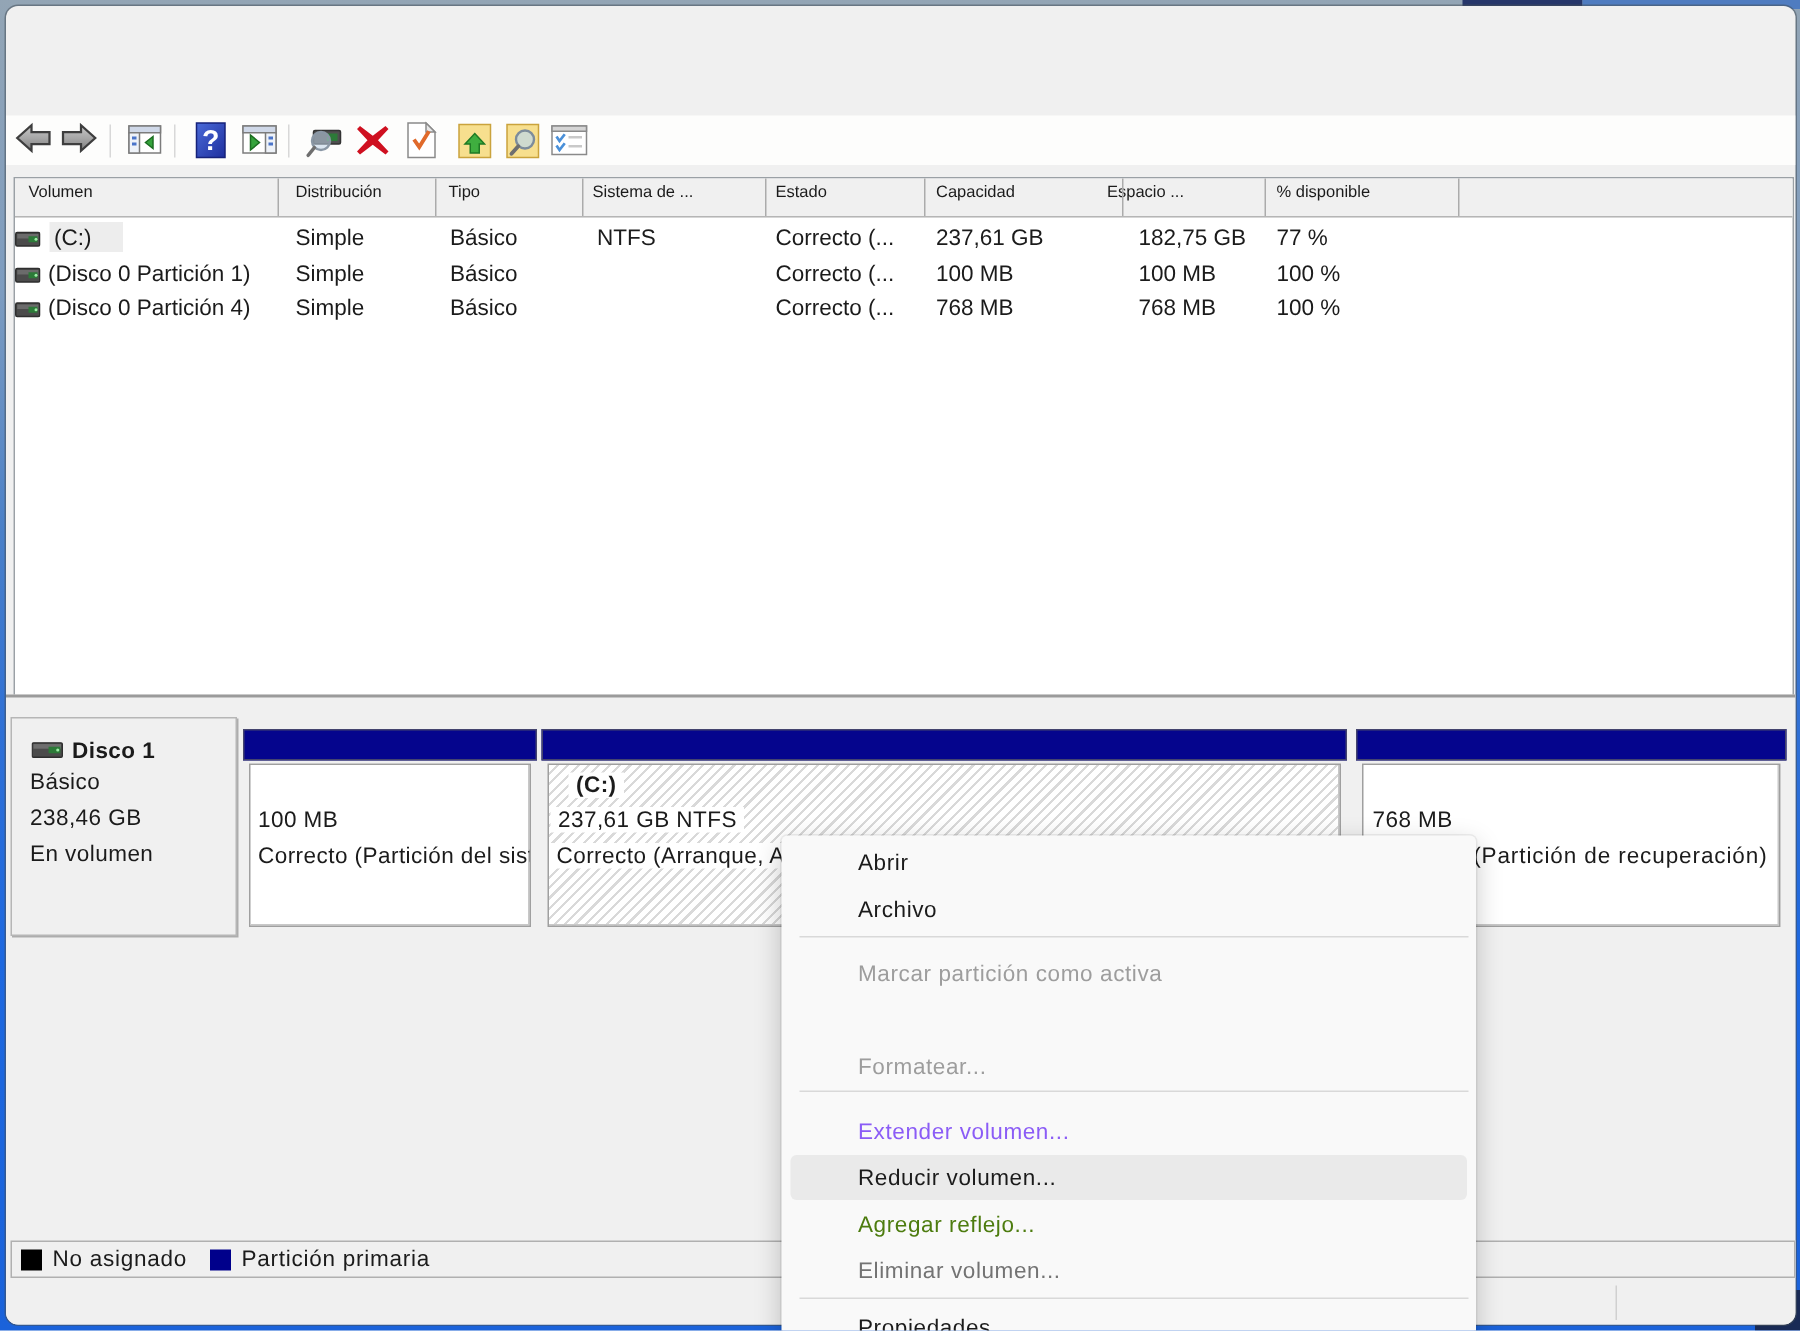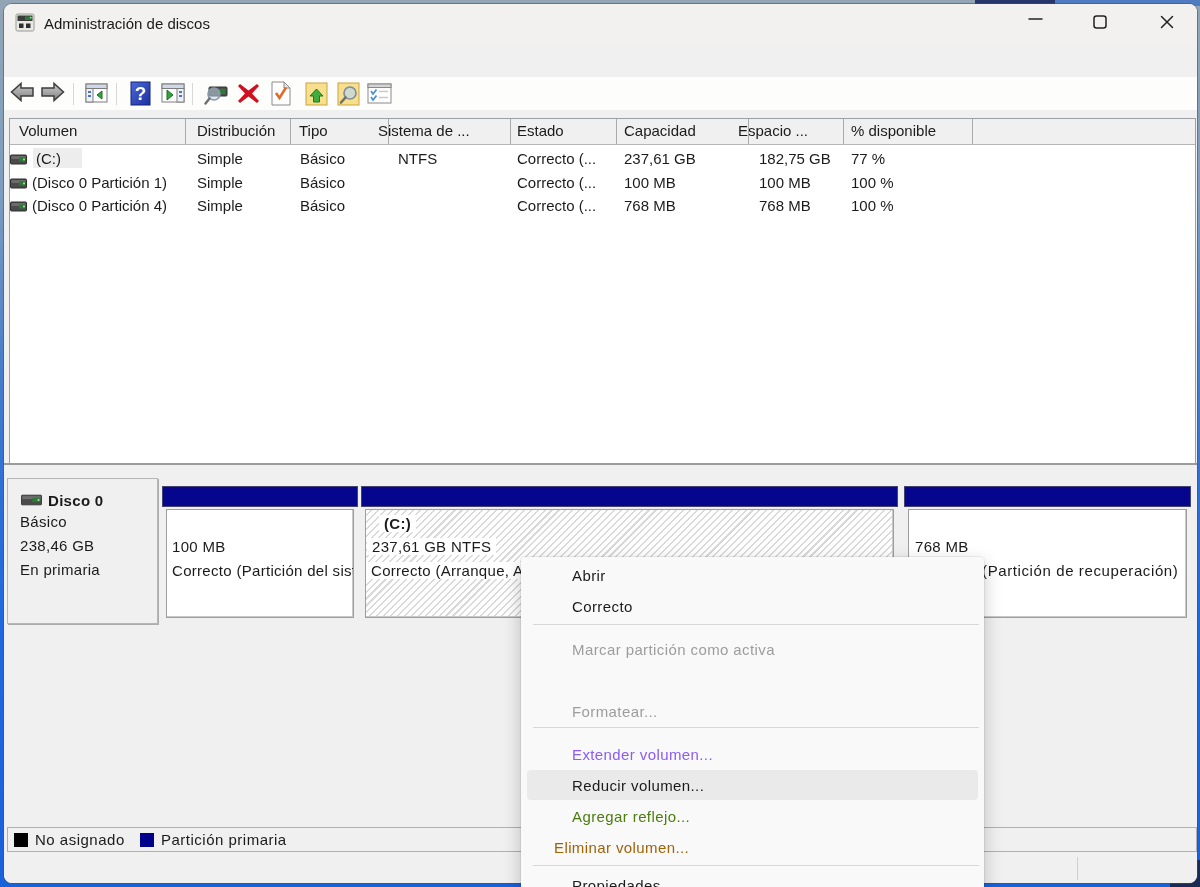--- a/index.html
+++ b/index.html
@@ -14,60 +14,40 @@
 #title{position:absolute;left:40px;top:11px;font-size:15px;color:#191919;}
 
 #menubar{position:absolute;left:0;top:41px;width:100%;height:31px;background:#f9f8f6;border-bottom:1px solid #e3e3e3;}
 #menubar span{position:absolute;top:4px;font-size:15px;}
 
 #toolbar{position:absolute;left:0;top:73px;width:100%;height:33px;background:#fdfdfc;}
 .tsep{position:absolute;top:6px;width:1px;height:22px;background:#d8d8d8;}
 
 #lv{position:absolute;left:5px;top:114px;width:1185px;height:345px;background:#fff;border:1px solid #9aa0a5;border-left:1px solid #9aa0a5;}
 #lvhead{position:absolute;left:0;top:0;width:100%;height:25px;background:#f0f0f0;border-bottom:1px solid #b5b5b5;}
-#lvhead span{position:absolute;top:3px;font-size:15px;color:#1b1b1b;white-space:nowrap;}
+#lvhead span{position:absolute;top:3px;font-size:11px;color:#1b1b1b;white-space:nowrap;}
 .hsep{position:absolute;top:0;width:1px;height:25px;background:#ababab;}
 .cell{position:absolute;font-size:15px;white-space:nowrap;}
 .drive{position:absolute;width:17px;height:11px;}
 
 #graph{position:absolute;left:0;top:459px;width:100%;height:420px;background:#f0f0f0;border-top:2px solid #9b9b9b;}
 #dpanel{position:absolute;left:3px;top:13px;width:149px;height:144px;background:#f0f0f0;border:1px solid #b6b6b6;box-shadow:1px 1px 0 #adadad;}
 .pt{position:absolute;background:#fff;border:1px solid #9f9f9f;overflow:hidden;box-shadow:inset -1px -1px 0 #c8c8c8;}
 .pbar{position:absolute;top:21px;height:21px;background:#05058d;border:1px solid #44446e;box-sizing:border-box;}
 .ptxt{font-size:15px;white-space:nowrap;position:absolute;letter-spacing:0.3px;}
 #legend{position:absolute;left:3px;top:362px;width:1188px;height:23px;background:#f0f0f0;border:1px solid #b0b0b0;}
 .lsq{position:absolute;top:5px;width:14px;height:14px;}
 #status{position:absolute;left:0;top:389px;width:100%;height:29px;}
 </style></head>
 <body>
 <div id="deskpatch1" style="position:absolute;left:975px;top:0;width:80px;height:6px;background:#26366a"></div>
 <div id="deskpatch2" style="position:absolute;left:1055px;top:0;width:145px;height:6px;background:#4f7cc0"></div>
 <div id="deskpatch3" style="position:absolute;left:1170px;top:860px;width:30px;height:27px;background:#192a55"></div>
 <div id="win">
 
-  <div id="titlebar">
-    <svg class="abs" style="left:11px;top:8px" width="20" height="21" viewBox="0 0 20 21">
-      <rect x="1" y="2" width="18" height="17" rx="1.5" fill="#e8e8e4" stroke="#9a9a96"></rect>
-      <rect x="2.5" y="3.5" width="15" height="5.5" fill="#3c3c3a"></rect>
-      <rect x="10" y="4.5" width="6.5" height="3.5" fill="#2c7a38"></rect>
-      <circle cx="15.8" cy="5.6" r="0.9" fill="#8ef09a"></circle>
-      <rect x="4" y="11.5" width="4.5" height="4.5" fill="#2e2e2e"></rect>
-      <rect x="11" y="11.5" width="4.5" height="4.5" fill="#2e2e2e"></rect>
-    </svg>
-    <span id="title">Administración de discos</span>
-    <svg class="abs" style="left:1024px;top:14px" width="15" height="8" viewBox="0 0 15 8">
-        <line x1="0.5" y1="1" x2="14.5" y2="1" stroke="#222" stroke-width="1.6"></line>
-      </svg>
-    <svg class="abs" style="left:1089px;top:11px" width="14" height="14" viewBox="0 0 14 14">
-        <rect x="1" y="1" width="12" height="12" rx="2.5" fill="none" stroke="#222" stroke-width="1.5"></rect>
-      </svg>
-    <svg class="abs" style="left:1156px;top:11px" width="14" height="14" viewBox="0 0 14 14">
-        <path d="M1.5 1.5 L12.5 12.5 M12.5 1.5 L1.5 12.5" stroke="#222" stroke-width="1.5" stroke-linecap="round"></path>
-      </svg>
-  </div>
 
 
   <div id="toolbar">
     <svg class="abs" style="left:6px;top:4px" width="25" height="23" viewBox="0 0 25 23">
       <defs>
           <linearGradient id="ag" x1="0" y1="0" x2="0" y2="1">
         <stop offset="0" stop-color="#c8c8c8"></stop>
             <stop offset="0.5" stop-color="#a8a8a8"></stop>
             <stop offset="1" stop-color="#7e7e7e"></stop>
       </linearGradient>
@@ -137,21 +117,21 @@
       <line x1="12" y1="8.5" x2="21" y2="8.5" stroke="#c9c9c9" stroke-width="1.6"></line>
       <line x1="12" y1="14.5" x2="21" y2="14.5" stroke="#c9c9c9" stroke-width="1.6"></line>
     </svg>
   </div>
 
   <div id="lv">
     <div id="lvhead">
       <span style="left:9px">Volumen</span>
       <span style="left:187px">Distribución</span>
       <span style="left:289px">Tipo</span>
-      <span style="left:368px">Sistema de ...</span>
+      <span style="left:385px">Sistema de ...</span>
       <span style="left:507px">Estado</span>
       <span style="left:614px">Capacidad</span>
       <span style="left:728px">Espacio ...</span>
       <span style="left:841px">% disponible</span>
       <div class="hsep" style="left:175px"></div>
       <div class="hsep" style="left:280px"></div>
       <div class="hsep" style="left:378px"></div>
       <div class="hsep" style="left:500px"></div>
       <div class="hsep" style="left:606px"></div>
       <div class="hsep" style="left:738px"></div>
@@ -203,24 +183,24 @@
   </div>
 
   <div id="graph">
     <div id="dpanel">
       <svg class="abs" style="left:13px;top:15px" width="21" height="12" viewBox="0 0 24 13">
           <rect x="0.5" y="1" width="23" height="11" rx="1" fill="#4b4b4b" stroke="#2e2e2e"></rect>
           <rect x="1.5" y="2" width="21" height="3.5" fill="#6e6e6e"></rect>
           <rect x="13" y="4" width="9" height="5" fill="#2c7a38"></rect>
           <circle cx="20" cy="6.5" r="1.2" fill="#9ff0a8"></circle>
         </svg>
-      <span class="ptxt" style="left:40px;top:13px;font-weight:bold">Disco 0</span>
+      <span class="ptxt" style="left:40px;top:13px;font-weight:bold">Disco 1</span>
       <span class="ptxt" style="left:12px;top:34px">Básico</span>
       <span class="ptxt" style="left:12px;top:58px">238,46 GB</span>
-      <span class="ptxt" style="left:12px;top:82px">En primaria</span>
+      <span class="ptxt" style="left:12px;top:82px">En volumen</span>
     </div>
 
     <div class="pbar" style="left:158px;width:196px"></div>
     <div class="pt" style="left:162px;top:44px;width:186px;height:107px">
       <span class="ptxt" style="left:5px;top:28px">100 MB</span>
       <span class="ptxt" style="left:5px;top:52px">Correcto (Partición del sistema, Activo, Partición primaria)</span>
     </div>
 
     <div class="pbar" style="left:357px;width:537px"></div>
     <div class="pt" style="left:361px;top:44px;width:527px;height:107px;background:repeating-linear-gradient(135deg,#ffffff 0px,#ffffff 3.4px,#d9d9d9 3.4px,#d9d9d9 4.9px)">
@@ -242,25 +222,25 @@
       <span class="ptxt" style="left:153px;top:3px;letter-spacing:0.5px">Partición primaria</span>
     </div>
     <div id="status">
       <div class="abs" style="left:1073px;top:3px;width:1px;height:23px;background:#d0d0d0"></div>
     </div>
   </div>
 </div>
 
 <div id="ctx" style="position:absolute;left:521px;top:557px;width:463px;height:360px;background:#f9f9f9;border-radius:4px;box-shadow:0 6px 18px rgba(0,0,0,.22),0 0 0 1px rgba(0,0,0,.06);z-index:50;font-size:15px;letter-spacing:0.4px">
   <div class="abs" style="left:51px;top:10px">Abrir</div>
-  <div class="abs" style="left:51px;top:41px">Correcto</div>
+  <div class="abs" style="left:51px;top:41px">Archivo</div>
   <div class="abs" style="left:12px;top:67px;width:446px;height:1px;background:#d9d9d9"></div>
   <div class="abs" style="left:51px;top:84px;color:#9d9d9d">Marcar partición como activa</div>
   <div class="abs" style="left:51px;top:146px;color:#9d9d9d">Formatear...</div>
   <div class="abs" style="left:12px;top:170px;width:446px;height:1px;background:#d9d9d9"></div>
   <div class="abs" style="left:51px;top:189px;color:#8b5cf6">Extender volumen...</div>
   <div class="abs" style="left:6px;top:213px;width:451px;height:30px;background:#eaeaea;border-radius:4px"></div>
   <div class="abs" style="left:51px;top:220px">Reducir volumen...</div>
   <div class="abs" style="left:51px;top:251px;color:#4d7c0f">Agregar reflejo...</div>
-  <div class="abs" style="left:33px;top:282px;color:#a16207">Eliminar volumen...</div>
+  <div class="abs" style="left:51px;top:282px;color:#737373">Eliminar volumen...</div>
   <div class="abs" style="left:12px;top:308px;width:446px;height:1px;background:#d9d9d9"></div>
   <div class="abs" style="left:51px;top:320px">Propiedades</div>
 </div>
 
 </body></html>

